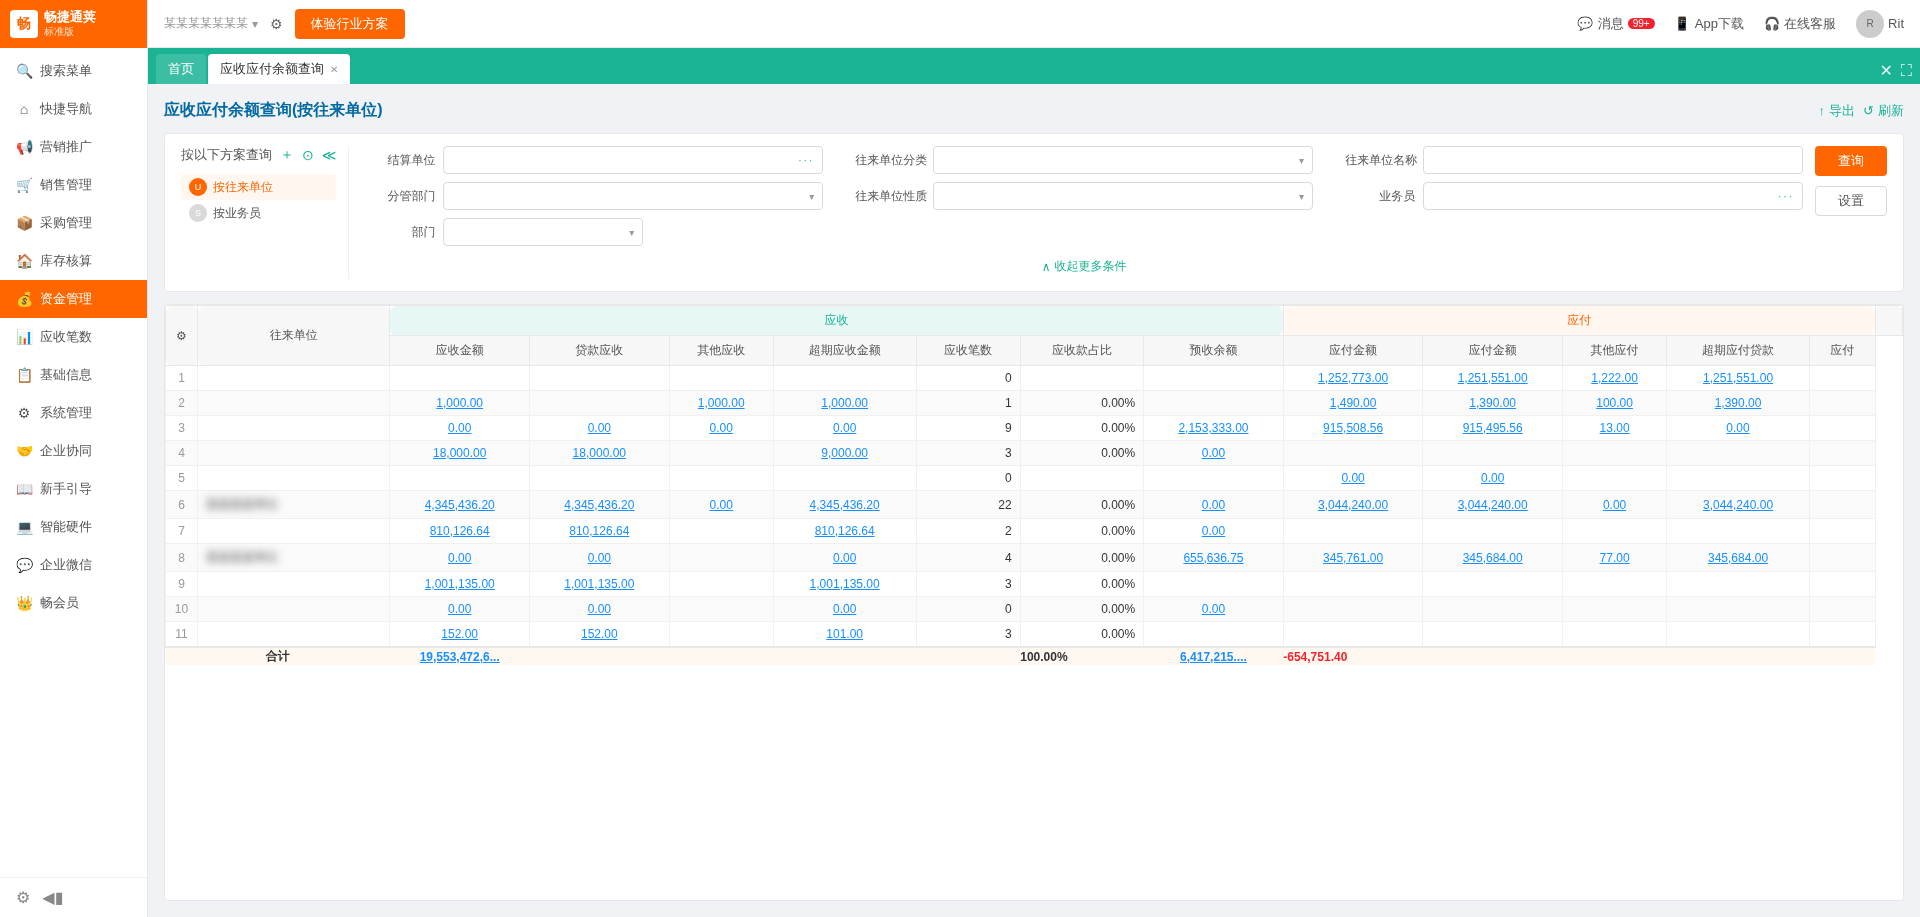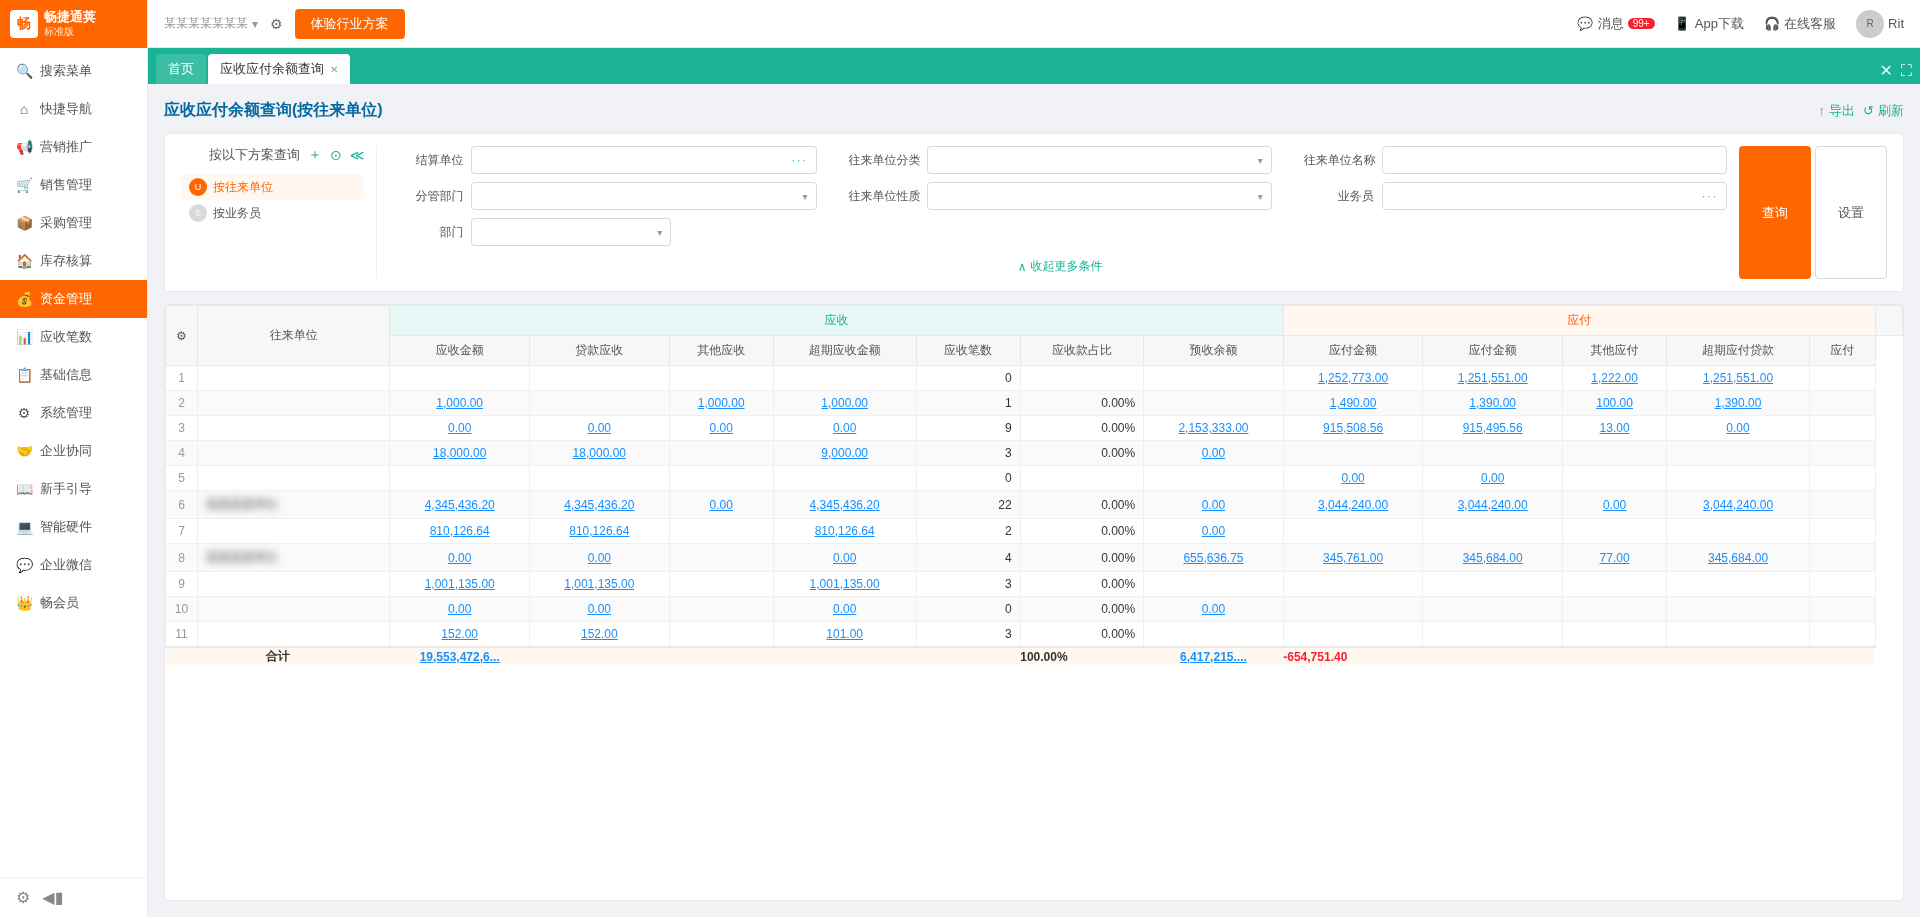--- a/index.html
+++ b/index.html
@@ -96,21 +96,21 @@
     }
 
     
     .filter-panel {
       background: #fff; border-radius: 4px; padding: 12px 16px;
       margin-bottom: 12px; border: 1px solid #e8e8e8;
     }
     .filter-bar {
       display: flex; align-items: center; gap: 8px; margin-bottom: 10px;
     }
-    .filter-label { font-size: 13px; color: #555; margin-left: 28px; }
+    .filter-label { font-size: 13px; color: #555; }
     .filter-icon-btn { color: #1ab394; cursor: pointer; font-size: 14px; }
     .filter-row { display: flex; align-items: center; gap: 32px; }
     .filter-item { display: flex; align-items: center; gap: 8px; flex: 1; }
     .filter-item-label { color: #555; font-size: 12px; white-space: nowrap; width: 70px; text-align: right; }
     .filter-input {
       flex: 1; height: 28px; border: 1px solid #d9d9d9; border-radius: 4px;
       padding: 0 8px; font-size: 12px; outline: none; display: flex; align-items: center;
       justify-content: space-between; cursor: pointer; background: #fff; color: #333;
     }
     .filter-input .dots { color: #1ab394; font-size: 10px; letter-spacing: 2px; }
@@ -139,34 +139,34 @@
 
     
     .query-btn {
       background: #ff6600; color: #fff; border: none; padding: 6px 20px;
       border-radius: 4px; cursor: pointer; font-size: 13px; width: 72px;
     }
     .set-btn {
       background: #fff; color: #555; border: 1px solid #d9d9d9; padding: 5px 20px;
       border-radius: 4px; cursor: pointer; font-size: 13px; width: 72px;
     }
-    .filter-btn-group { display: flex; flex-direction: row; gap: 4px; margin-left: auto; }
+    .filter-btn-group { display: flex; flex-direction: column; gap: 10px; margin-left: auto; }
 
     
     .table-container {
       flex: 1; overflow: auto; background: #fff; border-radius: 4px;
       border: 1px solid #e8e8e8;
     }
     table { border-collapse: collapse; width: 100%; font-size: 12px; }
     thead tr th {
       background: #f7f7f7; border: 1px solid #e8e8e8; padding: 6px 8px;
       text-align: center; white-space: nowrap; color: #555; font-weight: normal;
       position: sticky; top: 0; z-index: 2;
     }
-    thead tr:first-child th { font-weight: 500; }
+    thead tr:first-child th { font-weight: 500; border-radius: 7px; }
     tbody tr td {
       border: 1px solid #f0f0f0; padding: 5px 8px; text-align: right;
       white-space: nowrap; color: #333;
     }
     tbody tr td:nth-child(2) { text-align: left; }
     tbody tr:nth-child(even) { background: #fafafa; }
     .td-link { color: #1890ff; text-decoration: underline; cursor: pointer; text-align: center; }
     .tfoot-row td {
       background: #fff8f0; font-weight: bold; border-top: 2px solid #e8e8e8;
       position: sticky; bottom: 0;

